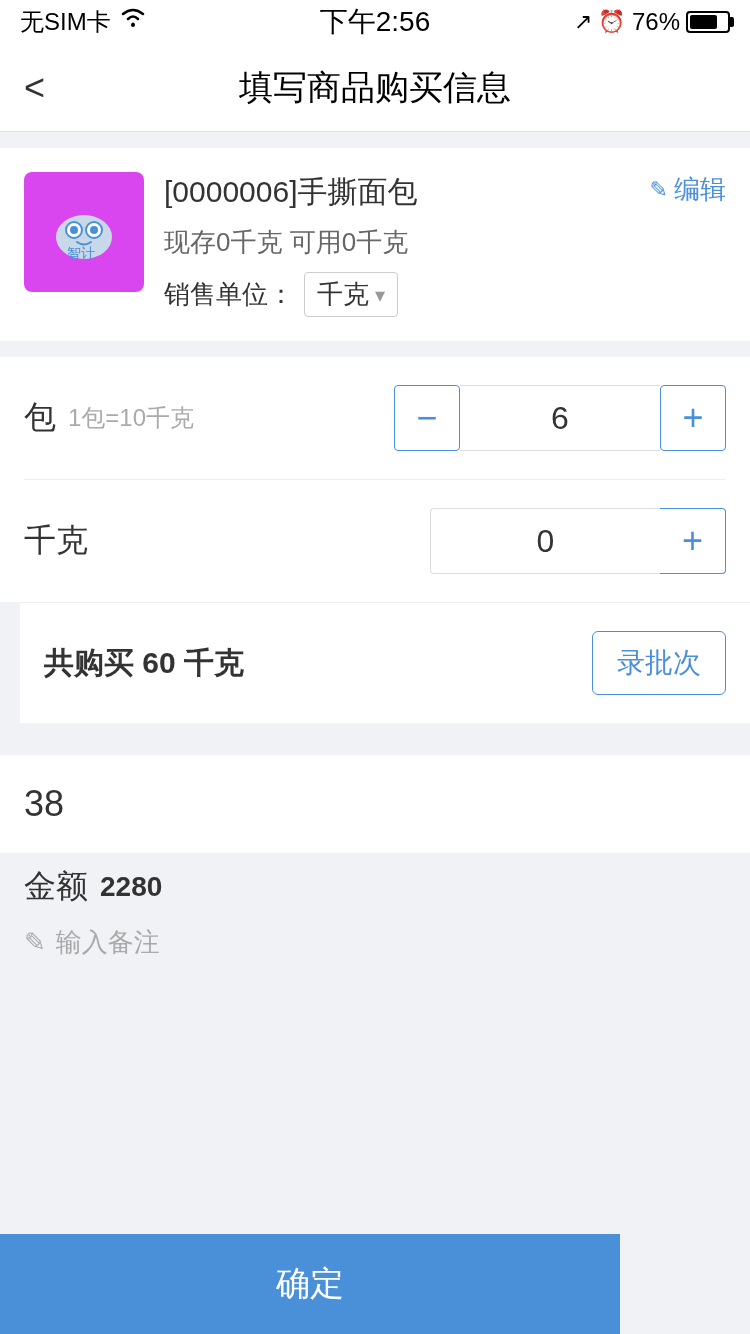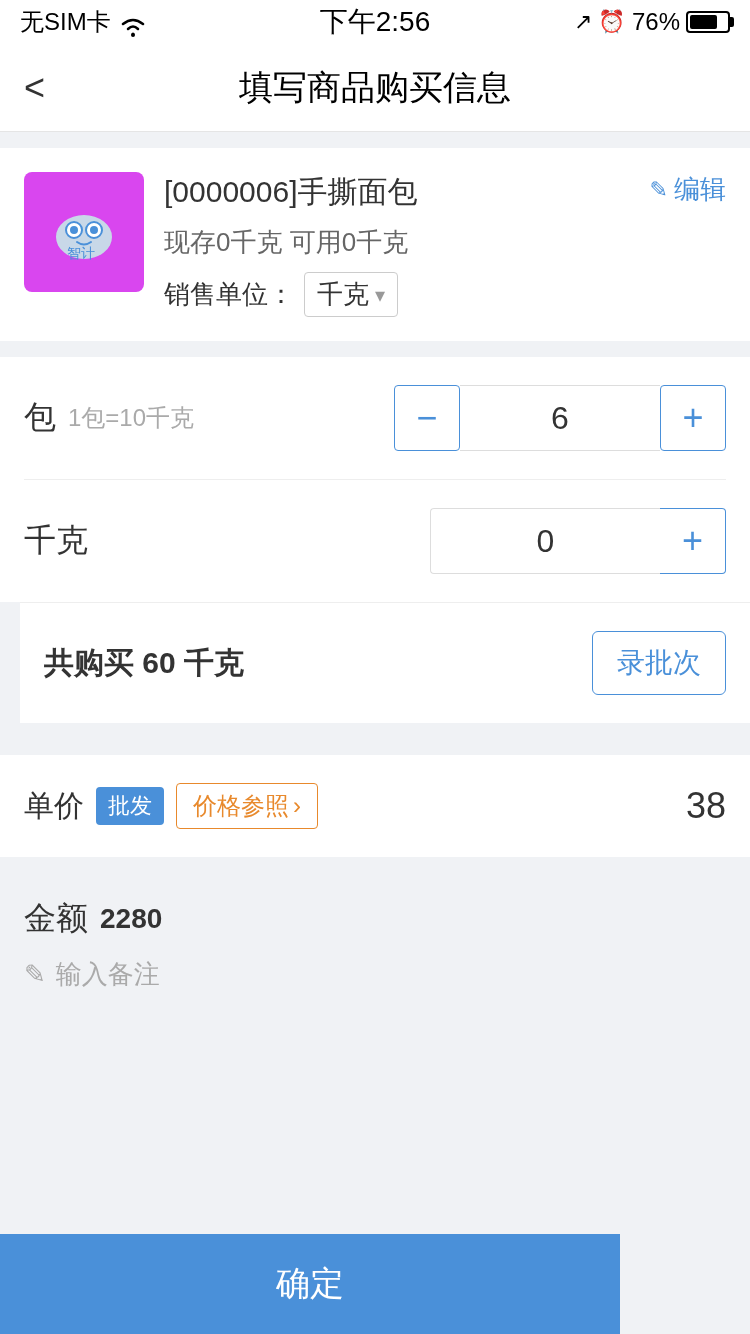--- a/index.html
+++ b/index.html
@@ -20,21 +20,21 @@
       background: #fff;
       display: flex;
       align-items: center;
       justify-content: space-between;
       padding: 0 20px;
       font-size: 24px;
       color: #000;
     }
     .status-left {
       display: flex;
-      align-items: flex-end;
+      align-items: flex-start;
       gap: 8px;
       font-size: 24px;
     }
     .status-center {
       font-size: 28px;
       font-weight: 500;
       position: absolute;
       left: 50%;
       transform: translateX(-50%);
     }
@@ -302,21 +302,21 @@
     }
     .price-value {
       font-size: 36px;
       color: #333;
       font-weight: 500;
     }
 
     
     .amount-section {
       background: #f0f2f5;
-      padding: 40px 24px 16px;
+      padding: 12px 24px 16px;
     }
     .amount-row {
       display: flex;
       align-items: center;
       gap: 12px;
       margin-bottom: 16px;
     }
     .amount-label {
       font-size: 32px;
       color: #333;
@@ -452,28 +452,20 @@
     <span>60</span>
     <span> </span>
     <span>千克</span>
   </div>
   <button class="batch-btn">录批次</button>
 </div>
 
 <div class="section-divider"></div>
 
 <div class="price-section">
-  <div class="price-left">
-    <span class="price-label">单价</span>
-    <span class="price-tag">批发</span>
-    <div class="price-ref-btn">
-      <span>价格参照</span>
-      <span>›</span>
-    </div>
-  </div>
   <span class="price-value">38</span>
 </div>
 
 <div class="amount-section">
   <div class="amount-row">
     <span class="amount-label">金额</span>
     <span class="amount-value">2280</span>
   </div>
   <div class="note-row">
     <span class="pencil-icon">✎</span>

